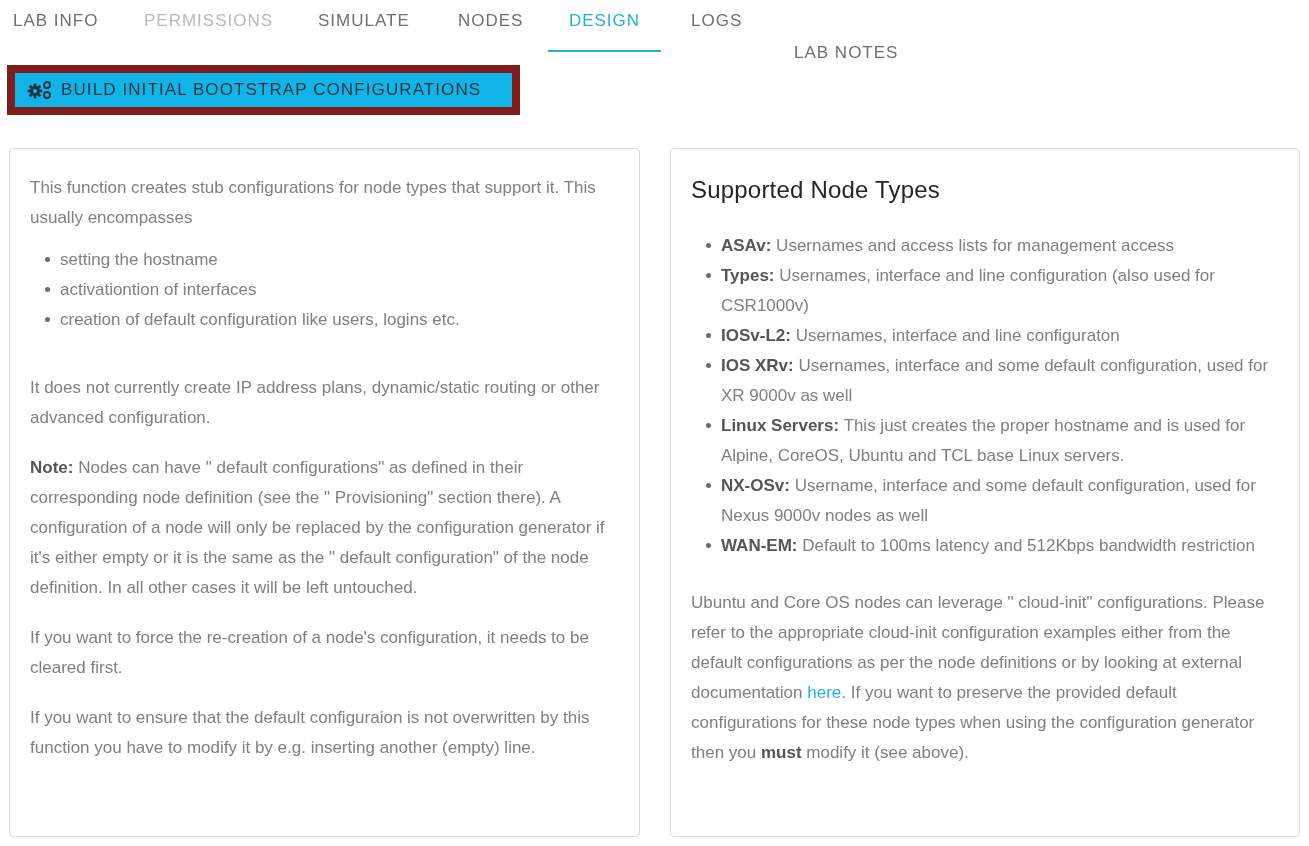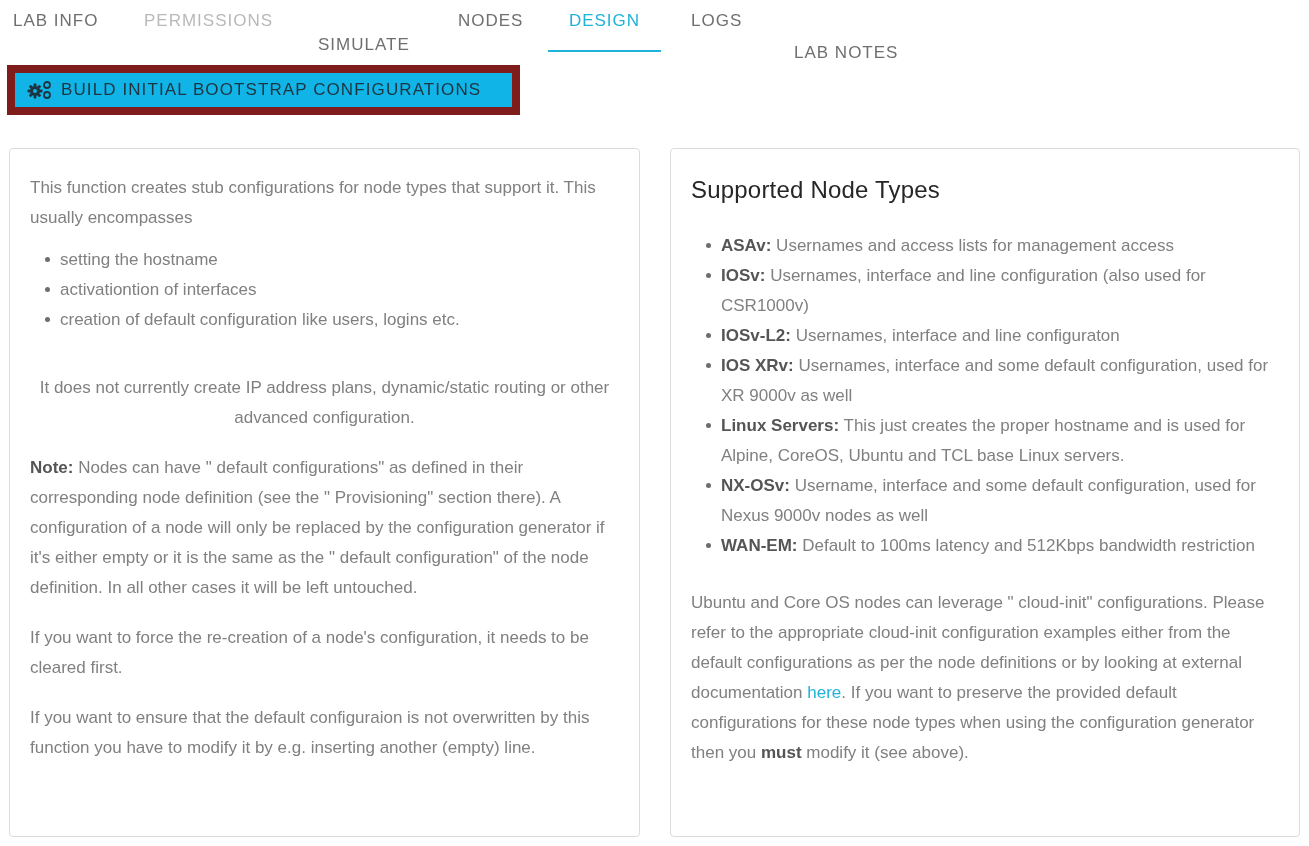--- a/index.html
+++ b/index.html
@@ -63,21 +63,21 @@
   .link { color: #1fb3d9; cursor: pointer; text-decoration: none; }
   .intro { margin-bottom: 20px !important; }
   .left ul { margin-top: -8px; }
 </style>
 </head>
 <body>
 
 <nav class="tabs">
   <div class="tab" style="left:13px;width:92px;text-align:left;">LAB INFO</div>
   <div class="tab disabled" style="left:144px;width:134px;text-align:left;">PERMISSIONS</div>
-  <div class="tab" style="left:318px;width:98px;text-align:left;margin-top:24px;">SIMULATE</div>
+  <div class="tab" style="left:318px;width:98px;text-align:left;">SIMULATE</div>
   <div class="tab" style="left:458px;width:68px;text-align:left;">NODES</div>
   <div class="tab active" style="left:548px;width:113px;">DESIGN</div>
   <div class="tab" style="left:691px;width:54px;text-align:left;">LOGS</div>
   <div class="tab" style="left:794px;width:112px;text-align:left;margin-top:32px;">LAB NOTES</div>
 </nav>
 
 <div class="build-btn-wrap">
   <button class="build-btn">
     <svg width="26" height="20" viewBox="0 0 26 20">
       <g fill="#1e3440">
@@ -95,31 +95,31 @@
   </button>
 </div>
 
 <section class="card left">
   <p class="intro">This function creates stub configurations for node types that support it. This usually encompasses</p>
   <ul>
     <li>setting the hostname</li>
     <li>activationtion of interfaces</li>
     <li>creation of default configuration like users, logins etc.</li>
   </ul>
-  <p style="margin-top:27px;text-align:center;">It does not currently create IP address plans, dynamic/static routing or other advanced configuration.</p>
+  <p style="margin-top:27px;">It does not currently create IP address plans, dynamic/static routing or other advanced configuration.</p>
   <p><b>Note:</b><span> Nodes can have " default configurations"  as defined in their corresponding node definition (see the " Provisioning"  section there). A configuration of a node will only be replaced by the configuration generator if it's either empty or it is the same as the " default configuration"  of the node definition. In all other cases it will be left untouched.</span></p>
   <p>If you want to force the re-creation of a node's configuration, it needs to be cleared first.</p>
   <p>If you want to ensure that the default configuraion is not overwritten by this function you have to modify it by e.g. inserting another (empty) line.</p>
 </section>
 
 <section class="card right">
   <h2>Supported Node Types</h2>
   <ul style="margin-bottom:27px;">
     <li><b>ASAv:</b><span> Usernames and access lists for management access</span></li>
-    <li><b>IOSv:</b><span> Usernames, interface and line configuration (also used for CSR1000v)</span></li>
+    <li><b>Types:</b><span> Usernames, interface and line configuration (also used for CSR1000v)</span></li>
     <li><b>IOSv-L2:</b><span> Usernames, interface and line configuraton</span></li>
     <li><b>IOS XRv:</b><span> Usernames, interface and some default configuration, used for XR 9000v as well</span></li>
     <li><b>Linux Servers:</b><span> This just creates the proper hostname and is used for Alpine, CoreOS, Ubuntu and TCL base Linux servers.</span></li>
     <li><b>NX-OSv:</b><span> Username, interface and some default configuration, used for Nexus 9000v nodes as well</span></li>
     <li><b>WAN-EM:</b><span> Default to 100ms latency and 512Kbps bandwidth restriction</span></li>
   </ul>
   <p><span>Ubuntu and Core OS nodes can leverage " cloud-init"  configurations. Please refer to the appropriate cloud-init configuration examples either from the default configurations as per the node definitions or by looking at external documentation </span><a class="link">here</a><span>. If you want to preserve the provided default configurations for these node types when using the configuration generator then you </span><b>must</b><span> modify it (see above).</span></p>
 </section>
 
 </body></html>

